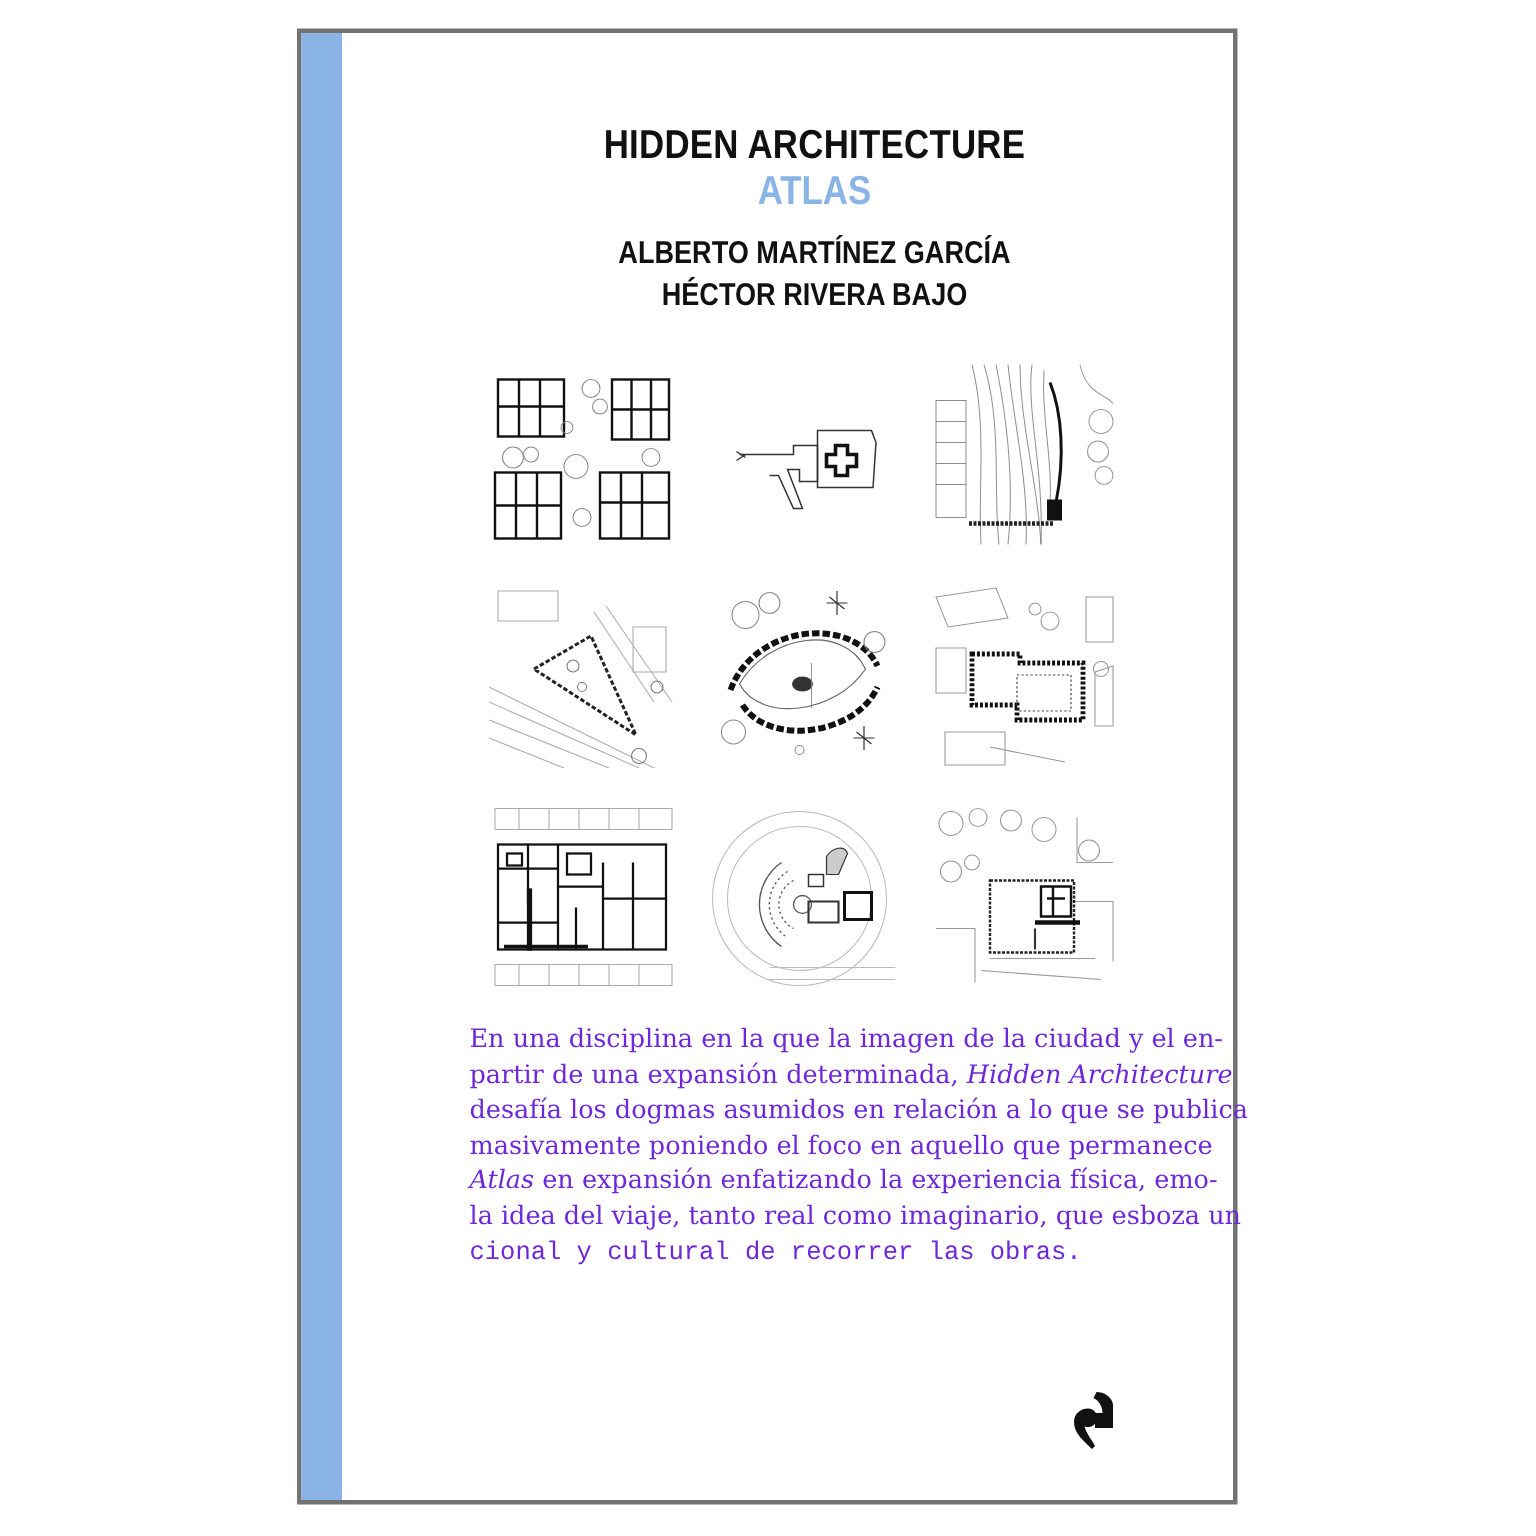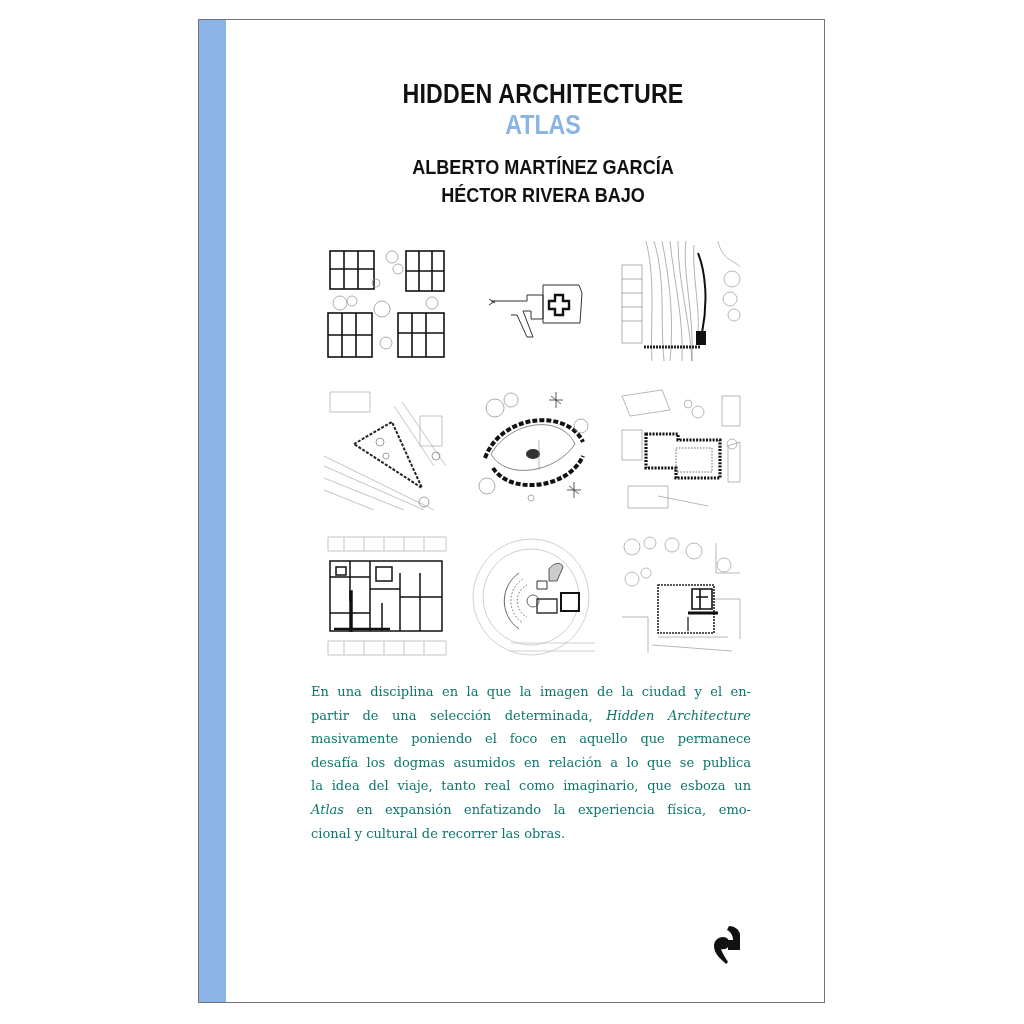--- a/index.html
+++ b/index.html
@@ -5,21 +5,21 @@
     html, body { margin: 0; padding: 0; }
     body {
       width: 1024px; height: 1024px; background: #ffffff;
       position: relative; overflow: hidden;
       font-family: "Liberation Sans", sans-serif;
     }
     .book {
       position: absolute; left: 198px; top: 19px;
       width: 627px; height: 984px;
       background: #ffffff;
-      border: 1px solid #737373;
+      border: 3px solid #737373;
       box-sizing: border-box;
     }
     .spine-stripe {
       position: absolute; left: 0; top: 0; bottom: 0; width: 27px;
       background: #8ab4e6;
     }
     .header {
       position: absolute; left: 27px; right: 0; top: 58px;
       text-align: center;
     }
@@ -43,25 +43,25 @@
       position: absolute; left: 125px; top: 219px;
       width: 420px; height: 420px;
       display: grid; grid-template-columns: repeat(3, 124px);
       grid-template-rows: repeat(3, 124px);
       column-gap: 23px; row-gap: 23px;
     }
     .tile { width: 124px; height: 124px; background: #fff; position: relative; overflow: hidden; }
     .tile svg { width: 124px; height: 124px; display: block; }
     .blurb {
       position: absolute; left: 112px; top: 660px; width: 440px;
-      font-family: "DejaVu Serif", serif; font-size: 13px; line-height: 23.6px;
-      color: #0f766e; text-align: justify;
+      font-family: "DejaVu Serif", serif; font-size: 17px; line-height: 23.6px;
+      color: #6d28d9; text-align: justify;
     }
     .blurb .line { display: block; white-space: nowrap; text-align-last: justify; }
-    .blurb .line.last { text-align-last: left; }
+    .blurb .line.last { text-align-last: left; font-family: Liberation Mono, monospace; }
     .blurb i { font-style: italic; }
     .logo {
       position: absolute; left: 513px; top: 900px; width: 32px; height: 48px;
     }
   </style>
 </head>
 <body>
 
 <div class="book">
   <div class="spine-stripe" style="background: rgb(138, 180, 230);"></div>
@@ -235,25 +235,25 @@
             <path d="M74 56h20v20h-20zM78 64h12M82 56v20"></path>
           </g>
         <path d="M70 80h30" stroke="#111" stroke-width="3"></path>
         <path d="M70 84v14" stroke="#333" stroke-width="1.4"></path>
       </svg>
     </div>
   </div>
 
   <div class="blurb" id="blurb">
     <span class="line">En una disciplina en la que la imagen de la ciudad y el en-</span>
-    <span class="line"><span>partir de una selección determinada, </span><i>Hidden Architecture</i></span>
+    <span class="line"><span>partir de una expansión determinada, </span><i>Hidden Architecture</i></span>
+    <span class="line">desafía los dogmas asumidos en relación a lo que se publica</span>
     <span class="line">masivamente poniendo el foco en aquello que permanece</span>
-    <span class="line">desafía los dogmas asumidos en relación a lo que se publica</span>
+    <span class="line"><i>Atlas</i><span> en expansión enfatizando la experiencia física, emo-</span></span>
     <span class="line">la idea del viaje, tanto real como imaginario, que esboza un</span>
-    <span class="line"><i>Atlas</i><span> en expansión enfatizando la experiencia física, emo-</span></span>
     <span class="line last">cional y cultural de recorrer las obras.</span>
   </div>
 
   <svg class="logo" viewBox="0 0 32 48">
     <path d="M2 26c0-6 5-9 9-9c5 0 7 4 6 8c-1 4-5 5-8 4c2 6 5 9 7 13l-2 2c-5-5-12-10-12-18z" fill="#111"></path>
     <path d="M17 6c5 0 10 3 11 8v16h-12v-10h5c0-4-2-8-6-10z" fill="#111"></path>
   </svg>
 </div>
 
 </body></html>

